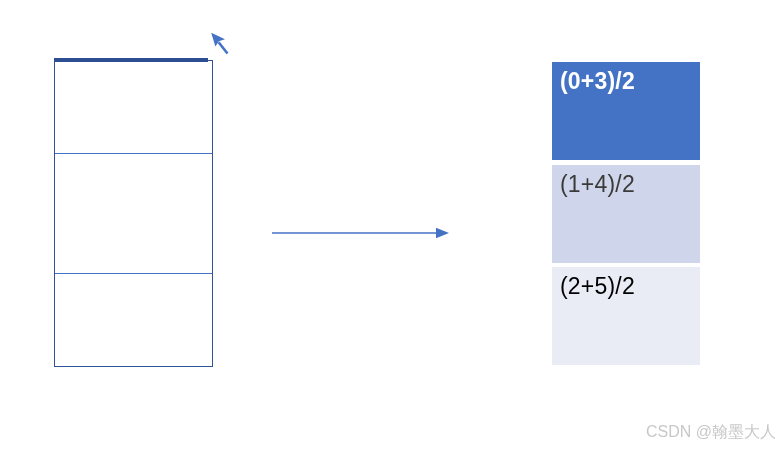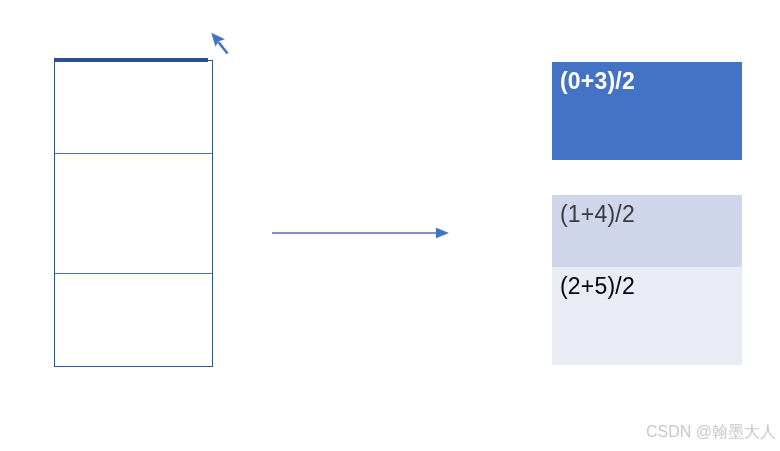--- a/index.html
+++ b/index.html
@@ -19,26 +19,26 @@
   .src-top-highlight{
     position:absolute;left:-1.3px;top:-2.6px;width:154px;height:4px;
     background:#2C4F93;
   }
   
   .pointer{position:absolute;left:210px;top:32px;width:23px;height:27px;}
   
   .mid-arrow{position:absolute;left:271px;top:226px;width:180px;height:14px;}
   
   .res-cell{
-    position:absolute;left:552px;width:190px;height:98px;box-sizing:border-box;
+    position:absolute;left:552px;width:148px;height:98px;box-sizing:border-box;
     font-size:23px;padding:5px 6px 14px 8px;line-height:1.25;
     letter-spacing:0.2px;
   }
   .res-cell.c0{top:62px;background:#4472C4;color:#ffffff;font-weight:bold;}
-  .res-cell.c1{top:165px;background:#CFD5EA;color:#3A3A3A;margin-top:30px;}
+  .res-cell.c1{top:165px;background:#CFD5EA;color:#3A3A3A;}
   .res-cell.c2{top:267px;background:#E9EBF5;color:#000000;}
   
   .watermark{
     position:absolute;right:4px;bottom:8px;font-size:16px;color:#C8C8C8;
     text-shadow:1px 1px 0 #ffffff;white-space:nowrap;margin-top:28px;
   }
 </style>
 </head>
 <body>
 

